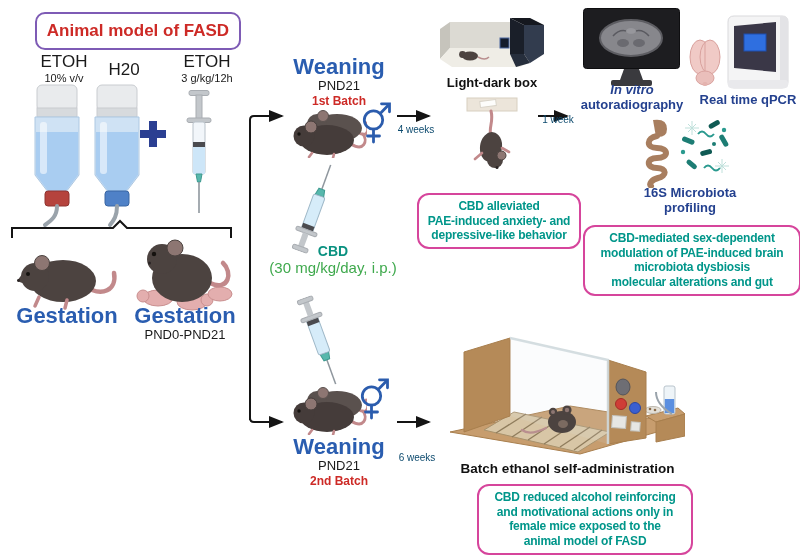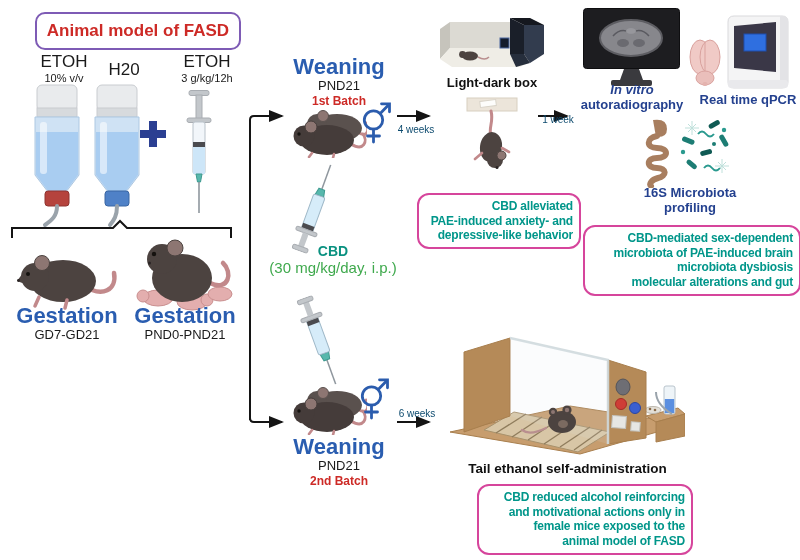--- a/index.html
+++ b/index.html
@@ -16,21 +16,21 @@
   .pnd{font-size:13px;color:#1a1a1a;line-height:1.25;}
   .batch{font-size:12px;font-weight:bold;color:#cd2a26;line-height:1.2;}
   .weeks{font-size:10px;color:#0c4a6e;}
   .testlbl{font-size:13px;font-weight:bold;color:#111;}
   .navylbl{font-size:13px;font-weight:bold;color:#24418f;line-height:1.15;}
   .cbd-name{font-size:14px;font-weight:bold;color:#0a9180;line-height:1.15;}
   .cbd-dose{font-size:15px;color:#3fa94d;line-height:1.2;}
   .rbox{position:absolute;border:2.5px solid #d6459c;border-radius:12px;background:#fff;
         padding:4px 6px;color:#00968a;font-weight:bold;font-size:12px;
         line-height:1.22;text-align:center;letter-spacing:-0.2px;}
-  .rbox div{white-space:nowrap;text-align:right;}
+  .rbox div{white-space:nowrap;}
   .syr-rot1{transform:rotate(20deg);}
   .syr-rot2{transform:rotate(160deg);}
 </style>
 </head>
 <body>
 
 <div class="canvas">
 
   <svg class="abs" style="left:0;top:0" width="800" height="560" viewBox="0 0 800 560">
     <defs>
@@ -100,21 +100,20 @@
     <ellipse cx="48" cy="38" rx="33" ry="21" fill="#4c4340"></ellipse>
     <circle cx="20" cy="34" r="14" fill="#4c4340"></circle>
     <polygon points="8,30 2,38 10,41" fill="#4c4340"></polygon>
     <circle cx="27" cy="20" r="7.5" fill="#8d7672" stroke="#4c4340"></circle>
     <circle cx="13" cy="31" r="2" fill="#15120f"></circle>
     <circle cx="3.5" cy="37.5" r="1.4" fill="#2a2424"></circle>
     <path d="M24,54 l-4,9 M52,57 l-2,8" stroke="#c2898b" stroke-width="3.5" stroke-linecap="round"></path>
   </svg>
   <div class="abs ctr" style="left:8px;top:304px;width:118px;">
     <div class="stage">Gestation</div>
-    <div class="pnd">GD7-GD21</div>
   </div>
 
   <svg class="abs" style="left:130px;top:238px" width="105" height="74" viewBox="0 0 105 74">
     <ellipse cx="28" cy="60" rx="15" ry="8" fill="#e3aeae" stroke="#c98f8f"></ellipse>
     <circle cx="13" cy="58" r="6" fill="#e3aeae" stroke="#c98f8f"></circle>
     <ellipse cx="62" cy="64" rx="15" ry="8" fill="#e3aeae" stroke="#c98f8f"></ellipse>
     <circle cx="77" cy="62" r="6" fill="#e3aeae" stroke="#c98f8f"></circle>
     <ellipse cx="90" cy="56" rx="12" ry="7" fill="#e3aeae" stroke="#c98f8f"></ellipse>
     <path d="M80,45 C99,54 103,34 93,25" stroke="#c2898b" stroke-width="4.5" fill="none" stroke-linecap="round"></path>
     <ellipse cx="52" cy="40" rx="30" ry="24" fill="#4c4340"></ellipse>
@@ -218,21 +217,21 @@
       <line x1="7.5" y1="37" x2="19.5" y2="37"></line>
     </g>
   </svg>
 
   <div class="abs ctr" style="left:292px;top:435px;width:94px;">
     <div class="stage">Weaning</div>
     <div class="pnd">PND21</div>
     <div class="batch">2nd Batch</div>
   </div>
 
-  <div class="abs ctr weeks" style="left:392px;top:408px;width:50px;">6 weeks</div>
+  <div class="abs ctr weeks" style="left:392px;top:452px;width:50px;">6 weeks</div>
 
   <svg class="abs" style="left:436px;top:16px" width="112" height="58" viewBox="0 0 112 58">
     <polygon points="14,6 74,6 74,32 14,32" fill="#dcdad3"></polygon>
     <polygon points="4,13 14,6 14,32 4,43" fill="#c6c4bc"></polygon>
     <polygon points="4,43 14,32 88,32 100,43 84,51 16,51" fill="#efede6"></polygon>
     <polygon points="74,2 94,2 108,9 88,9" fill="#15181f"></polygon>
     <polygon points="88,9 108,9 108,38 94,47 88,38" fill="#323c4e"></polygon>
     <polygon points="74,2 88,9 88,38 74,38" fill="#1a1f29"></polygon>
     <polygon points="74,38 88,38 94,47 80,51" fill="#262e3c"></polygon>
     <rect x="64" y="22" width="9" height="10" fill="#141c2c" stroke="#4a66a0" stroke-width="1"></rect>
@@ -315,21 +314,21 @@
   </div>
 
   <div class="rbox" style="left:417px;top:193px;width:148px;">
     <div>CBD alleviated</div>
     <div>PAE-induced anxiety- and</div>
     <div>depressive-like behavior</div>
   </div>
 
   <div class="rbox" style="left:583px;top:225px;width:202px;">
     <div>CBD-mediated sex-dependent</div>
-    <div>microbiota of PAE-induced brain</div>
+    <div>modulation of PAE-induced brain</div>
     <div>microbiota dysbiosis</div>
     <div>molecular alterations and gut</div>
   </div>
 
   <svg class="abs" style="left:450px;top:330px" width="235" height="128" viewBox="0 0 235 128">
     <polygon points="0,102 130,124 235,94 120,76" fill="#c79d6e" stroke="#a87f4e"></polygon>
     <polygon points="196,86 228,78 235,84 206,92" fill="#c79d6e" stroke="#a87f4e"></polygon>
     <polygon points="206,92 235,84 235,106 206,112" fill="#b58a58" stroke="#a87f4e"></polygon>
     <rect x="214" y="56" width="11" height="28" rx="2" fill="#eef4f8" stroke="#b9c4cc"></rect>
     <rect x="214.8" y="69" width="9.4" height="14" fill="#5b8fe0"></rect>
@@ -356,21 +355,21 @@
     <polygon points="60,8 158,30 158,114 60,86" fill="#dfeaef" opacity="0.12"></polygon>
     <path d="M96,98 q-16,8 -24,2" stroke="#b98f8f" stroke-width="2.2" fill="none" stroke-linecap="round"></path>
     <ellipse cx="112" cy="92" rx="14" ry="11" fill="#4c4340"></ellipse>
     <circle cx="103" cy="82" r="4.2" fill="#4c4340"></circle>
       <circle cx="103" cy="82" r="2" fill="#8d7672"></circle>
     <circle cx="117" cy="80" r="4.6" fill="#4c4340"></circle>
       <circle cx="117" cy="80" r="2.2" fill="#8d7672"></circle>
     <ellipse cx="113" cy="94" rx="5" ry="4" fill="#7b6a60"></ellipse>
     <path d="M222,84 C212,78 206,70 206,62" stroke="#9aa3ab" stroke-width="2" fill="none"></path>
   </svg>
-  <div class="abs ctr testlbl" style="left:450px;top:461px;width:235px;font-size:13.5px;">Tail ethanol self-administration</div>
+  <div class="abs ctr testlbl" style="left:450px;top:461px;width:235px;font-size:13.5px;">Batch ethanol self-administration</div>
 
   <div class="rbox" style="left:477px;top:484px;width:200px;">
     <div>CBD reduced alcohol reinforcing</div>
     <div>and motivational actions only in</div>
     <div>female mice exposed to the</div>
     <div>animal model of FASD</div>
   </div>
 
 </div>
 

